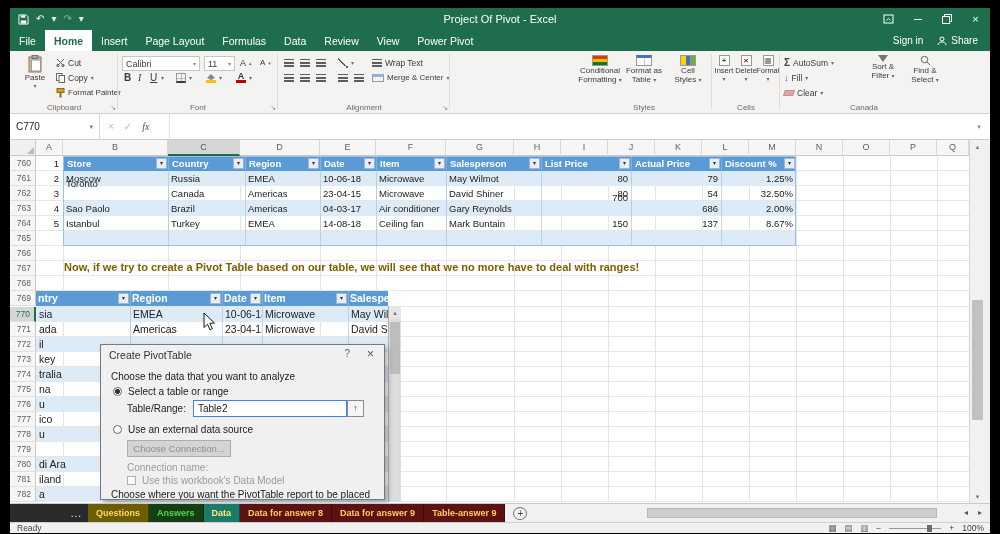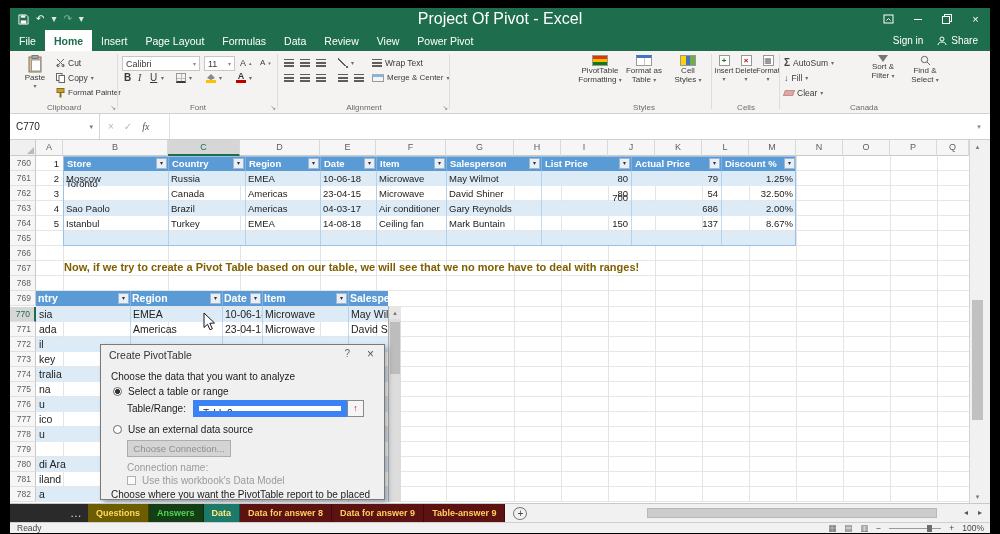--- a/index.html
+++ b/index.html
@@ -6,21 +6,21 @@
     font-family:"Liberation Sans","DejaVu Sans",sans-serif;}
   *{box-sizing:border-box;}
   #window{position:absolute;left:10px;top:8px;width:980px;height:525px;background:#fff;overflow:hidden;}
 
   
   .titlebar{position:absolute;left:0;top:0;width:980px;height:22px;background:#1e6e4e;display:flex;align-items:center;}
   .qat{display:flex;align-items:center;gap:7px;padding-left:8px;color:#fff;}
   .qat span{font-size:10px;line-height:22px;}
   .qat .dim{opacity:.45;}
   .caret{font-size:6px;opacity:.85;}
-  .wtitle{position:absolute;left:0;right:0;text-align:center;color:#fff;font-size:16px;line-height:22px;pointer-events:none;}
+  .wtitle{position:absolute;left:0;right:0;text-align:center;color:#fff;font-size:11px;line-height:22px;pointer-events:none;}
   .wctrls{margin-left:auto;display:flex;height:22px;}
   .wbtn{width:29px;height:22px;display:flex;align-items:center;justify-content:center;color:#fff;font-size:11px;}
   .minbar{width:8px;height:1px;background:#fff;display:inline-block;}
 
   
   .tabrow{position:absolute;left:0;top:22px;width:980px;height:21px;background:#1e6e4e;display:flex;align-items:stretch;}
   .rtab{padding:0 9px;display:flex;align-items:center;font-size:10.5px;color:#fff;white-space:nowrap;}
   .rtab.active{background:#fff;color:#1e6e4e;font-weight:700;}
   .tellme{display:flex;align-items:center;gap:5px;margin-left:14px;color:#d9e9e1;font-size:10px;white-space:nowrap;}
   .signin{margin-left:auto;display:flex;align-items:center;color:#fff;font-size:10px;padding:0 8px;white-space:nowrap;}
@@ -103,21 +103,21 @@
   .dlg{position:absolute;left:90px;top:204px;width:285px;height:156px;background:#f0f0f0;border:1px solid #7a7a7a;
      box-shadow:3px 3px 5px rgba(0,0,0,.3);z-index:40;font-size:10px;color:#1a1a1a;overflow:hidden;}
   .dlg-tb{position:absolute;left:0;top:0;right:0;height:20px;background:#f0f0f0;}
   .dlg-title{position:absolute;left:8px;top:4px;font-size:10.5px;color:#333;}
   .dlg-help{position:absolute;right:34px;top:3px;color:#666;font-size:10px;}
   .dlg-close{position:absolute;right:10px;top:2px;color:#555;font-size:12px;}
   .dl{position:absolute;left:10px;white-space:nowrap;}
   .ind{left:26px;}
   .rb{display:inline-block;width:9px;height:9px;border:1px solid #696969;border-radius:50%;background:#fff;vertical-align:-1px;margin-right:6px;}
   .rb.on{background:radial-gradient(circle at 50% 50%,#333 0 2.2px,#fff 2.6px);}
-  .dinput{position:absolute;left:92px;top:55px;width:154px;height:17px;background:#fff;border:6px solid #3b82f6;font-size:10px;padding:2px 4px;white-space:nowrap;overflow:hidden;}
+  .dinput{position:absolute;left:92px;top:55px;width:154px;height:17px;background:#fff;border:1px solid #3b82f6;font-size:10px;padding:2px 4px;white-space:nowrap;overflow:hidden;}
   .rangebtn{position:absolute;left:246px;top:55px;width:17px;height:17px;background:#f5f5f5;border:1px solid #8a8a8a;
      text-align:center;line-height:15px;font-size:9px;color:#b02020;}
   .dbtn{position:absolute;left:26px;top:95px;width:104px;height:17px;background:#d4d4d4;border:1px solid #adadad;color:#8e8e8e;
      text-align:center;line-height:15px;font-size:9.5px;white-space:nowrap;}
   .gray{color:#9a9a9a;}
   .cb{display:inline-block;width:9px;height:9px;border:1px solid #b0b0b0;background:#fbfbfb;vertical-align:-1px;margin-right:6px;}
 
   
   .cursor{position:absolute;left:193px;top:172px;z-index:50;}
 
@@ -328,21 +328,21 @@
         </div>
       <div class="glabel">Alignment</div>
       <span class="launch">↘</span>
       <div class="gsep" style="right:0"></div>
     </div>
 
 
     <div class="rgroup" style="left:566px;width:136px">
       <div class="bigv" style="left:2px;width:44px">
         <span class="stackico ico-cf"></span>
-        <span>PivotTable</span>
+        <span>Conditional</span>
         <span><span>Formatting</span> <span class="caret" style="color:#555">▾</span></span>
       </div>
       <div class="bigv" style="left:46px;width:44px">
         <span class="stackico ico-fat"></span>
         <span>Format as</span>
         <span><span>Table</span> <span class="caret" style="color:#555">▾</span></span>
       </div>
       <div class="bigv" style="left:90px;width:44px">
         <span class="stackico ico-cs"></span>
         <span>Cell</span>

